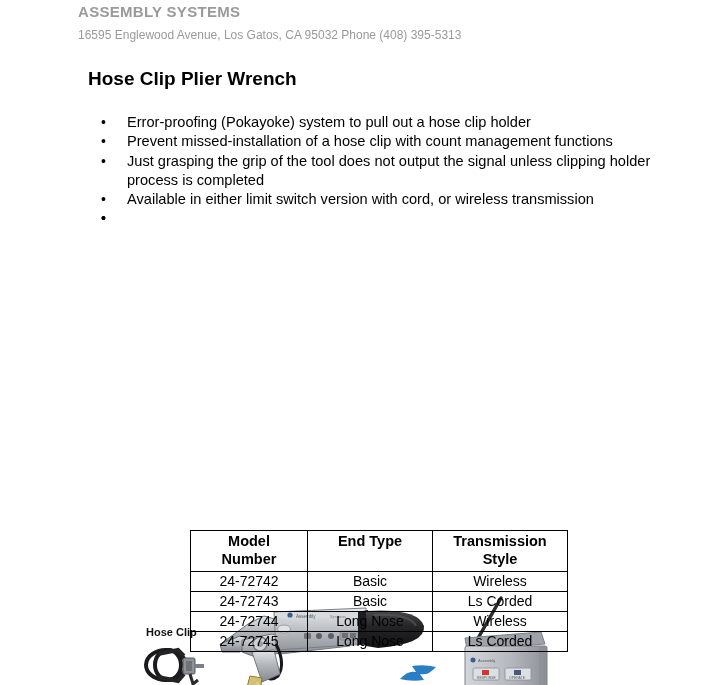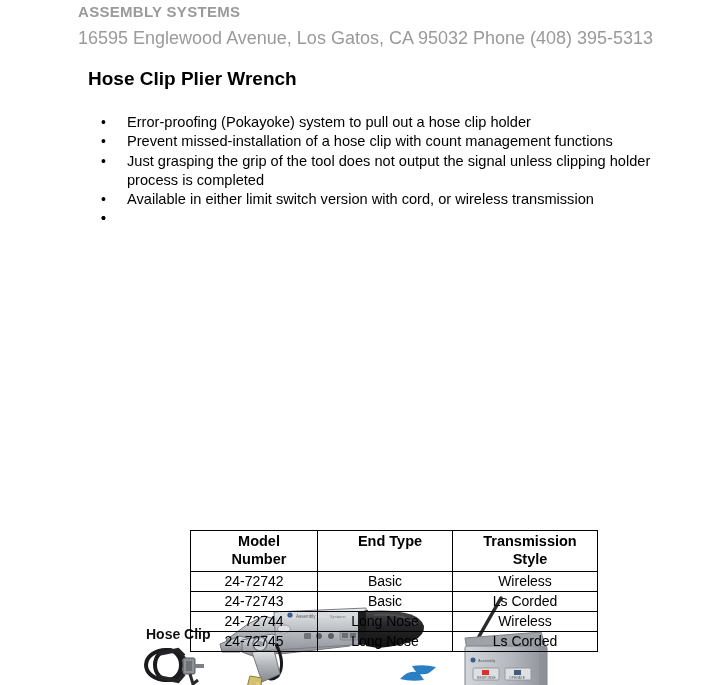--- a/index.html
+++ b/index.html
@@ -24,21 +24,21 @@
     font-size: 15px;
     font-weight: bold;
     letter-spacing: 0.3px;
     color: #9a9a9a;
     white-space: nowrap;
   }
   .company-address {
     position: absolute;
     left: 78px;
     top: 28px;
-    font-size: 18px;
+    font-size: 12px;
     font-weight: normal;
     color: #9a9a9a;
     white-space: nowrap;
   }
 
   
   .product-title {
     position: absolute;
     left: 88px;
     top: 68px;
@@ -73,21 +73,21 @@
   
   .illustration {
     position: absolute;
     left: 0;
     top: 288px;
     width: 705px;
     height: 215px;
   }
   .figure-label {
     position: absolute;
-    font-size: 14px;
+    font-size: 11px;
     font-weight: bold;
     color: #111;
     white-space: nowrap;
   }
 
   
   .hoseclip-svg { position: absolute; left: 138px; top: 352px; }
   .label-hose-clip { left: 146px; top: 338px; }
 
   
@@ -110,21 +110,21 @@
   .spec-table th,
   .spec-table td {
     border: 1px solid #000000;
     text-align: center;
     padding: 0;
     line-height: 18px;
   }
   .spec-table th {
     font-weight: bold;
     font-size: 14.5px;
-    padding: 1px 6px 3px 16px;
+    padding: 1px 6px 3px 6px;
   }
   .spec-table td {
     font-weight: normal;
     padding: 0px 6px 1px 6px;
     margin-top: 48px;
   }
   .col-model { width: 104px; }
   .col-end   { width: 112px; }
   .col-trans { width: 122px; }
 </style>

